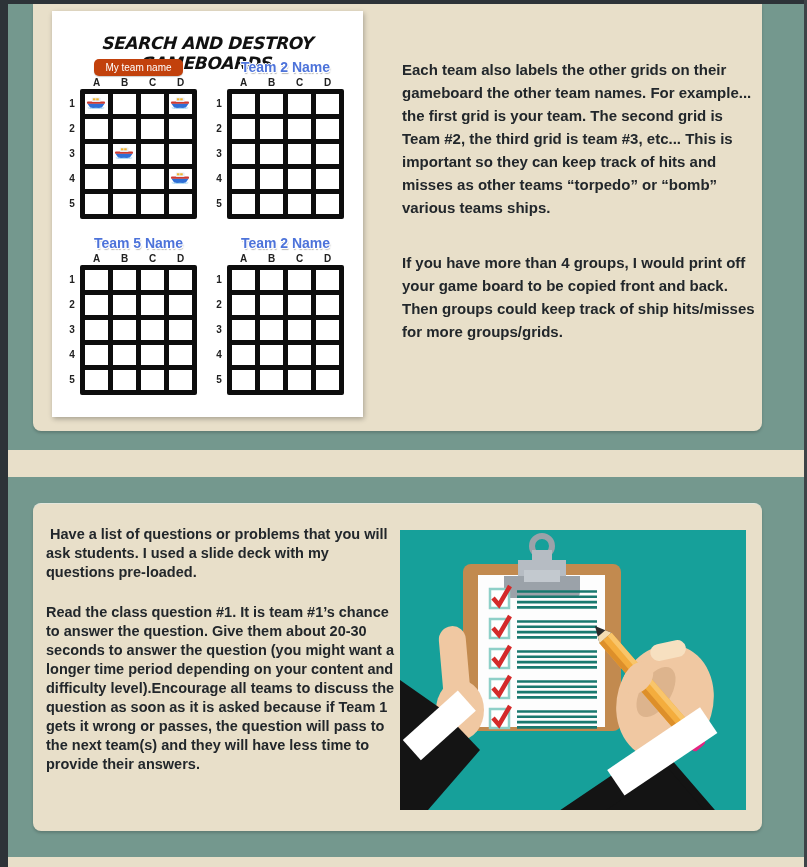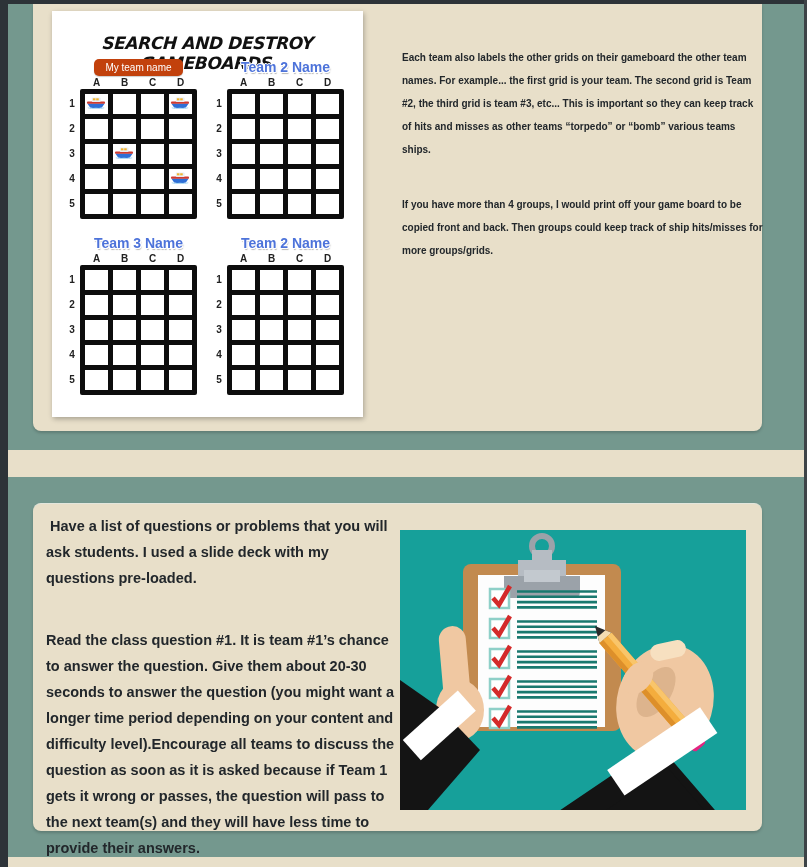--- a/index.html
+++ b/index.html
@@ -60,24 +60,24 @@
   .row-nums div { height:25px; line-height:20px; text-align:center; font-size:10px; font-weight:600; color:#222; }
   .cells {
     display:grid; grid-template-columns:repeat(4,23px); grid-auto-rows:20px;
     gap:5px; background:#0d0d0d; padding:5px; border-radius:2px;
   }
   .cell { background:#fff; position:relative; }
   .cell svg { position:absolute; left:1px; top:2px; }
 
   
   .bodytext { color:#22272b; font-weight:700; }
-  #text-1 { position:absolute; left:369px; top:42px; width:362px; font-size:10px; line-height:23px; }
+  #text-1 { position:absolute; left:369px; top:54px; width:362px; font-size:15px; line-height:23px; }
   #text-1 p + p { margin-top:32px; }
-  #text-2 { position:absolute; left:13px; top:9px; width:354px; font-size:14.5px; line-height:26px; }
-  #text-2 p + p { margin-top:36px; }
+  #text-2 { position:absolute; left:13px; top:21px; width:354px; font-size:14.5px; line-height:19px; }
+  #text-2 p + p { margin-top:21px; }
 
   
   #illustration { position:absolute; left:367px; top:26px; width:346px; height:280px; }
 </style>
 </head>
 <body>
 
 <div class="edge-top"></div>
 <div class="edge-left"></div>
 <div class="edge-right"></div>
@@ -196,21 +196,21 @@
               <div class="cell"></div>
               <div class="cell"></div>
               <div class="cell"></div>
               <div class="cell"></div>
               <div class="cell"></div>
               <div class="cell"></div>
             </div>
           </div>
         </div>
         <div class="board">
-          <div class="board-label blue">Team 3 Name</div>
+          <div class="board-label blue">Team 5 Name</div>
           <div class="col-letters">
             <span>A</span>
             <span>B</span>
             <span>C</span>
             <span>D</span>
           </div>
           <div class="board-body">
             <div class="row-nums">
               <div>1</div>
               <div>2</div>

